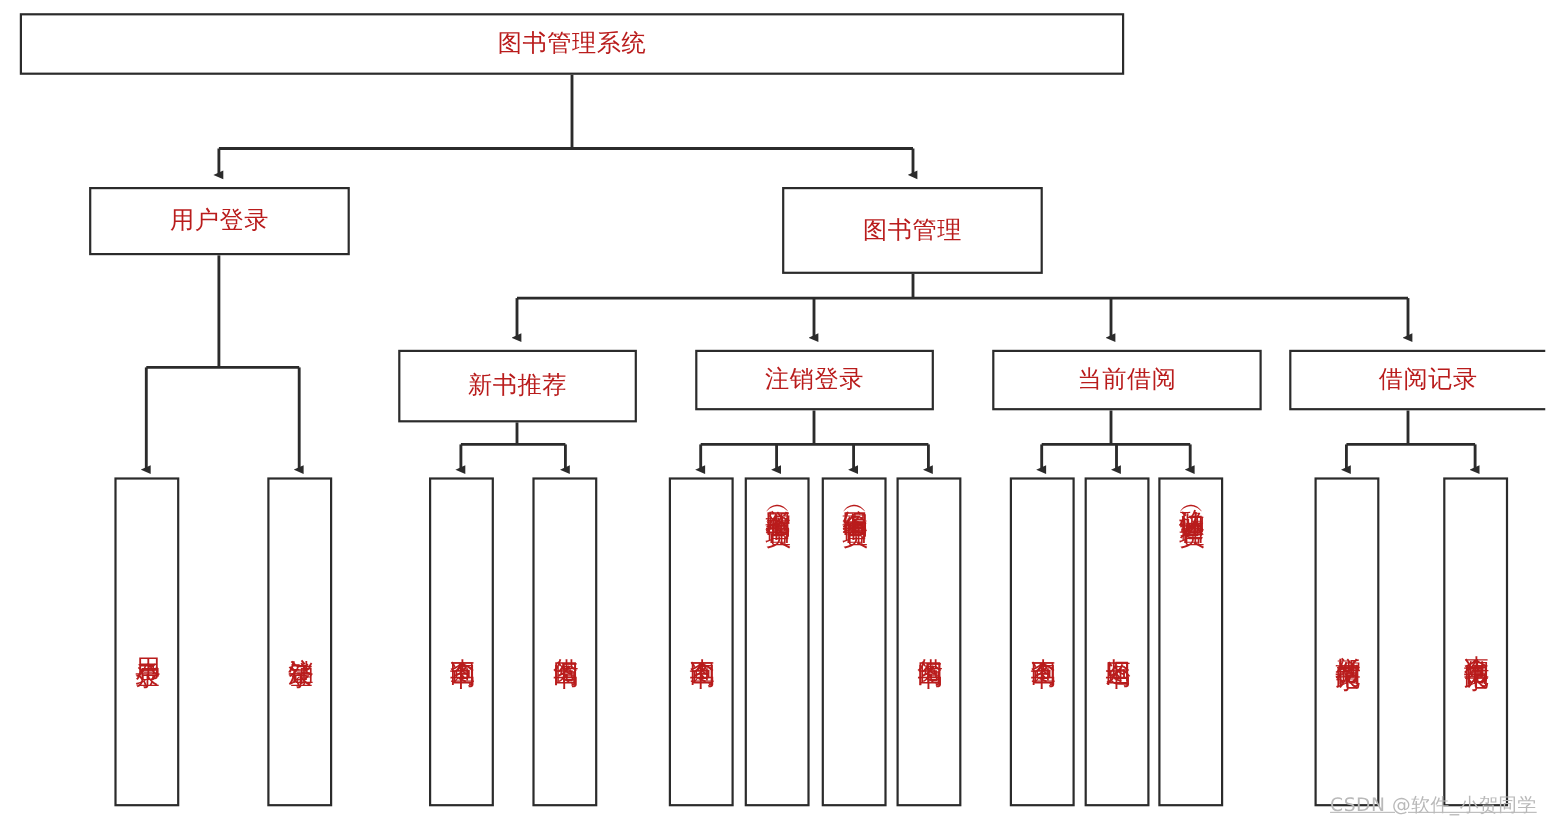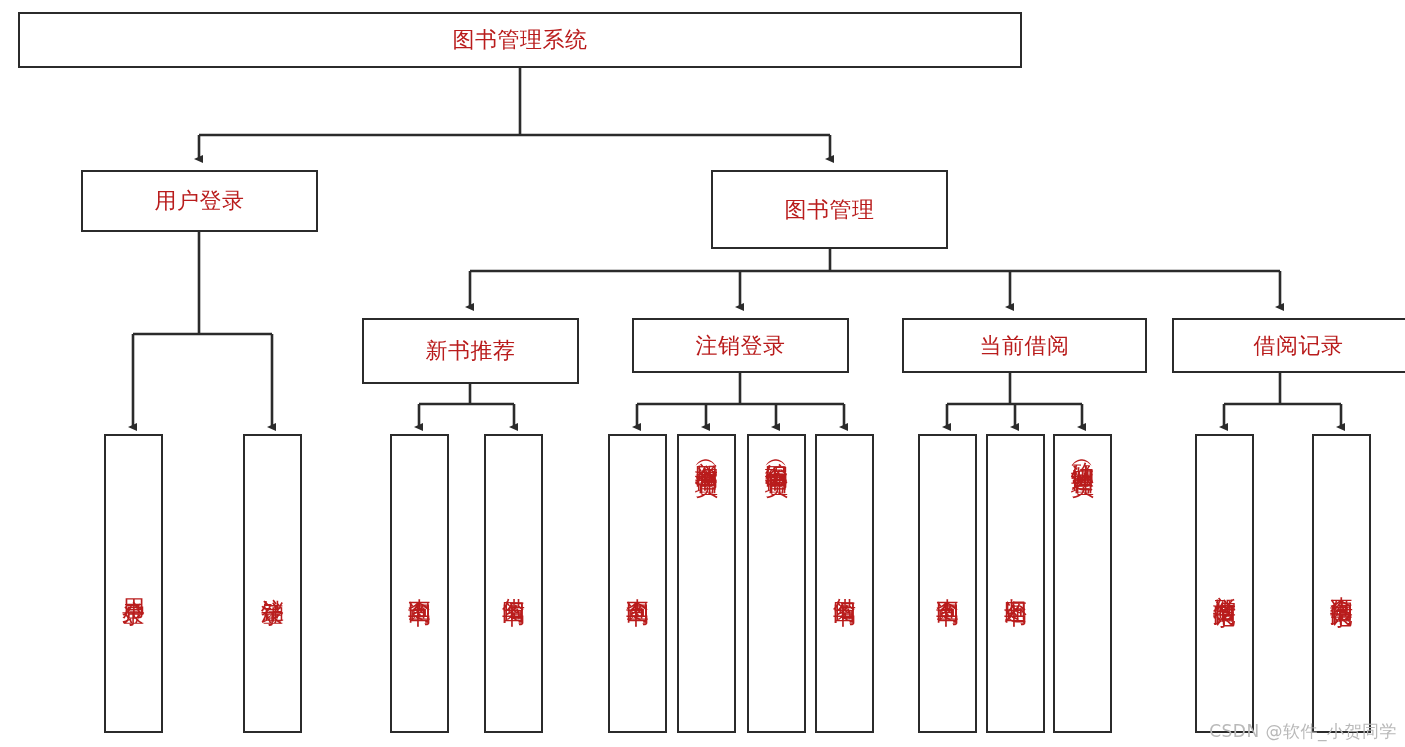--- a/index.html
+++ b/index.html
@@ -62,20 +62,21 @@
   }
   .watermark {
     position: absolute;
     right: 8px;
     bottom: 4px;
     font-size: 17px;
     color: #b9b9b9;
     z-index: 5;
     white-space: nowrap;
     letter-spacing: 0.5px;
+    text-decoration: underline;
   }
 </style>
 </head>
 <body>
 
 <div id="canvas">
 
   <svg id="edges" viewBox="0 0 1405 747" xmlns="http://www.w3.org/2000/svg">
     <defs>
       <marker id="arrow" markerWidth="10" markerHeight="10" refX="5" refY="5" orient="auto" markerUnits="userSpaceOnUse">

